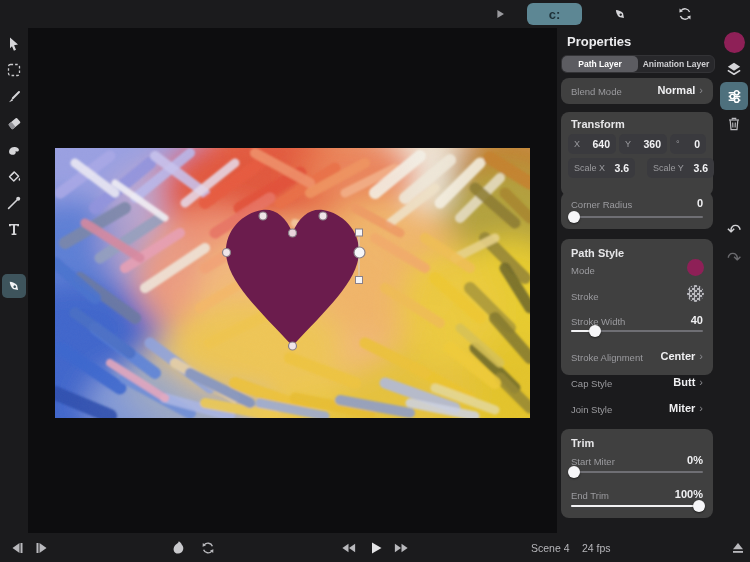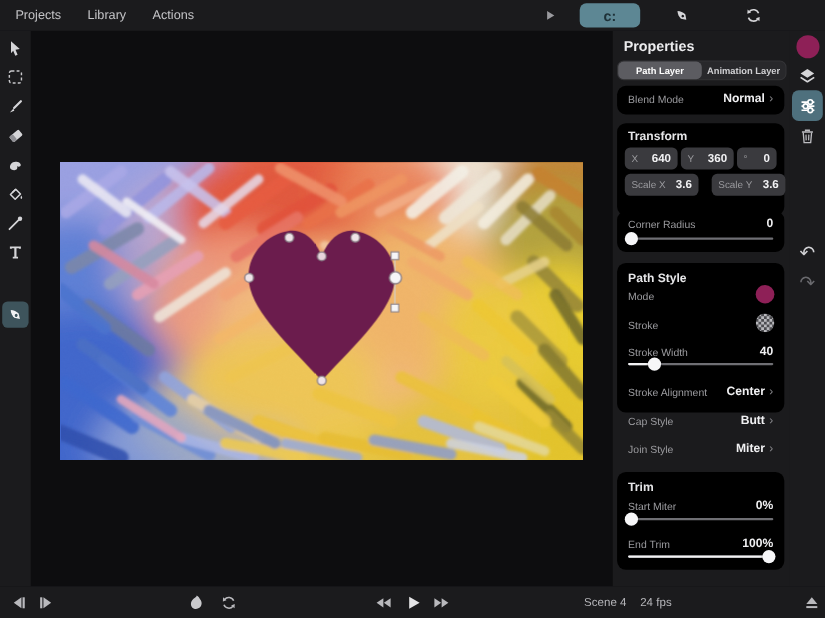--- a/index.html
+++ b/index.html
@@ -24,21 +24,21 @@
   .artboard{position:absolute;left:55px;top:148px;width:475px;height:270px;background:#e9b887;}
   .artboard svg{display:block;}
   
   .panel{position:absolute;left:557px;top:28px;width:193px;height:505px;background:#1b1b1d;}
   .panel-title{position:absolute;left:10px;top:6px;font-size:13px;font-weight:700;color:#ececee;}
   .tabbar{position:absolute;left:4px;top:27px;width:152px;height:16px;background:#28282b;
           border:1px solid #333336;border-radius:6px;display:flex;}
   .tab{flex:1;display:flex;align-items:center;justify-content:center;font-size:8.5px;
        font-weight:700;color:#cfcfd2;border-radius:5px;text-align:right;}
   .tab.active{background:#5c5c61;color:#ffffff;}
-  .card{position:absolute;left:4px;width:152px;background:#000000;border-radius:8px;}
+  .card{position:absolute;left:4px;width:152px;background:#404040;border-radius:8px;}
   .card-title{position:absolute;left:10px;font-size:11px;font-weight:700;color:#e6e6e8;}
   .row-label{position:absolute;left:10px;font-size:9.5px;color:#9b9b9f;}
   .row-value{position:absolute;right:10px;font-size:11px;font-weight:600;color:#f0f0f2;}
   .row-value .chev{color:#8a8a8e;font-weight:400;margin-left:4px;}
   .num-field{position:absolute;height:20px;background:#3a3a3e;border-radius:5px;
              display:flex;align-items:center;padding:0 6px;box-sizing:border-box;}
   .num-field .nf-label{font-size:9px;color:#9b9b9f;flex:1;}
   .num-field .nf-value{font-size:10.5px;font-weight:700;color:#f2f2f4;}
   .slider{position:absolute;height:12px;}
   .slider .track{position:absolute;left:0;right:0;top:5px;height:2px;background:#6f6f74;border-radius:1px;}
@@ -58,25 +58,20 @@
   .bottombar{position:absolute;left:0;top:533px;width:750px;height:29px;background:#1b1b1d;z-index:5;}
   .bb-icon{position:absolute;top:6px;width:17px;height:17px;display:flex;align-items:center;justify-content:center;}
   .bb-text{position:absolute;top:9px;font-size:10.5px;color:#b6b6ba;}
 </style>
 </head>
 <body>
 
 <div class="app">
 
   <div class="topbar">
-    <div class="menubar">
-      <span class="menu-item">Projects</span>
-      <span class="menu-item">Library</span>
-      <span class="menu-item">Actions</span>
-    </div>
     <div class="tb-icon" style="left:491px">
       <svg width="14" height="14" viewBox="0 0 16 16">
           <polygon points="5,3.5 12.5,8 5,12.5" fill="#9a9a9e"></polygon>
         </svg>
     </div>
     <div class="logo-btn">
       <span>c:</span>
     </div>
     <div class="tb-icon" style="left:611px">
       <svg width="16" height="16" viewBox="0 0 16 16">

